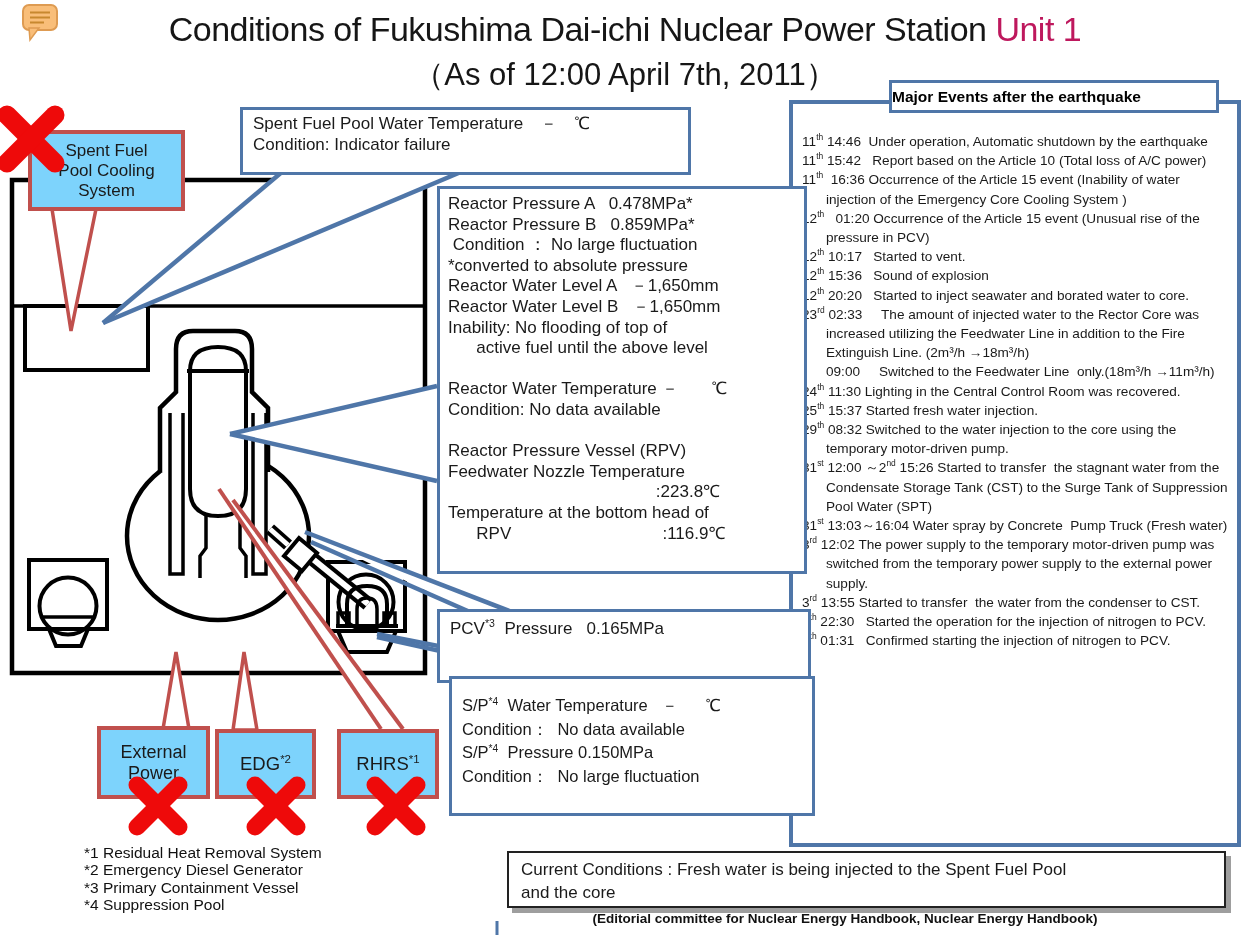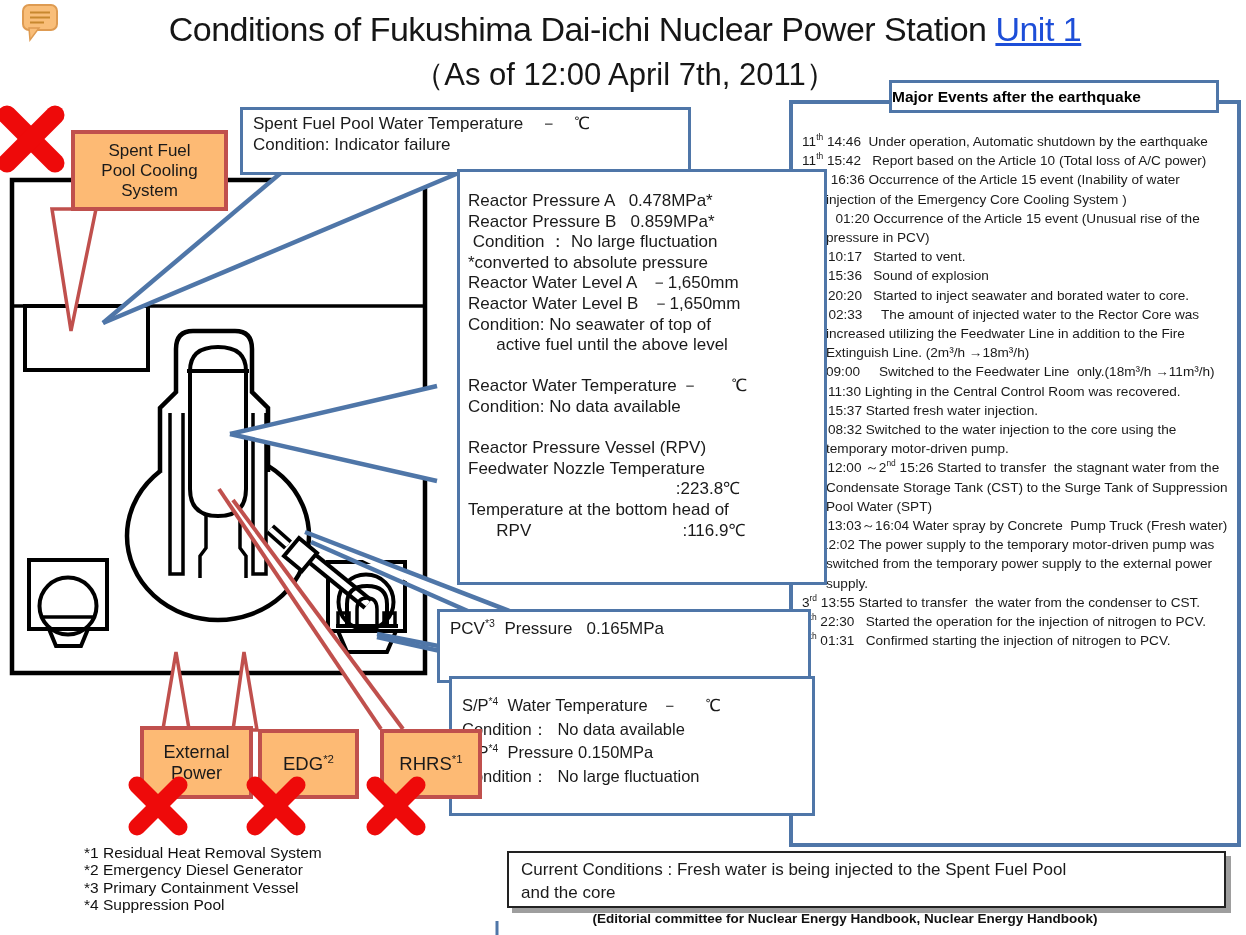--- a/index.html
+++ b/index.html
@@ -5,47 +5,47 @@
   html,body{margin:0;padding:0;}
   body{
     width:1246px;height:935px;position:relative;overflow:hidden;
     background:#ffffff;color:#111;
     font-family:"Liberation Sans", sans-serif;
   }
   .abs{position:absolute;}
   
   .title{left:30px;top:10px;width:1190px;text-align:center;
     font-size:34px;font-weight:400;color:#161616;letter-spacing:-0.5px;}
-  .title .red{color:#1d4ed8;text-decoration:underline;}
+  .title .red{color:#be185d;}
   .subtitle{left:30px;top:54px;width:1190px;text-align:center;
     font-size:31px;font-weight:400;color:#161616;}
   
   .bluebox{background:#fff;border:3px solid #4f76a8;z-index:3;}
   .bluebox .ln{white-space:pre;font-size:17px;line-height:20.6px;color:#1a1a1a;}
   .box-sfp{left:240px;top:107px;width:425px;height:54px;padding:4px 10px;}
-  .box-reactor{left:437px;top:169px;width:348px;height:372px;padding:19px 8px;margin-left:20px;}
+  .box-reactor{left:437px;top:186px;width:348px;height:372px;padding:5px 8px;}
   .box-pcv{left:437px;top:609px;width:348px;height:58px;padding:5px 10px;}
   .box-pcv .ln{line-height:24px;}
   .box-sp{left:449px;top:676px;width:340px;height:104px;padding:15px 10px;}
   .box-sp .ln{line-height:23.5px;font-size:16.5px;}
   sup{font-size:0.62em;line-height:0;}
   
   .events-panel{left:789px;top:100px;width:452px;height:747px;
     border:4px solid #4f76a8;background:#fff;box-sizing:border-box;z-index:2;}
   .events-title{left:889px;top:80px;width:330px;height:33px;background:#fff;
     border:3px solid #4f76a8;box-sizing:border-box;z-index:4;
     font-size:15.5px;font-weight:700;text-align:left;line-height:27px;color:#000;}
   .events-list{margin:0;padding:28px 6px 0 9px;list-style:none;}
   .events-list li{font-size:13.6px;line-height:19.2px;color:#1a1a1a;
     padding-left:24px;text-indent:-24px;white-space:pre-wrap;}
   .events-list li.indent{text-indent:0;padding-left:24px;}
   
-  .redbox{background:#fdba74;border:4px solid #c0504d;box-sizing:border-box;z-index:3;
+  .redbox{background:#7dd3fc;border:4px solid #c0504d;box-sizing:border-box;z-index:3;
     display:flex;flex-direction:column;align-items:center;justify-content:center;
-    text-align:center;color:#1a1a1a;margin-left:43px;}
+    text-align:center;color:#1a1a1a;}
   .box-sfc{left:28px;top:130px;width:157px;height:81px;font-size:17px;line-height:20px;}
   .box-ext{left:97px;top:726px;width:113px;height:73px;font-size:18px;line-height:21px;}
   .box-edg{left:215px;top:729px;width:101px;height:70px;font-size:18.5px;}
   .box-rhrs{left:337px;top:729px;width:102px;height:70px;font-size:18.5px;}
   
   .footnotes{left:84px;top:844px;font-size:15.5px;line-height:17.3px;color:#111;}
   .footnotes .ln{white-space:pre;}
   .current-box{left:507px;top:851px;width:719px;height:57px;background:#fff;
     border:2px solid #222;box-sizing:border-box;box-shadow:5px 5px 0 0 #9e9e9e;
     padding:5px 12px;font-size:17px;line-height:23px;white-space:pre-line;z-index:3;color:#1a1a1a;}
@@ -157,21 +157,21 @@
     <div class="ln">Condition: Indicator failure</div>
   </div>
 
 <div class="abs bluebox box-reactor">
     <div class="ln">Reactor Pressure A   0.478MPa*</div>
     <div class="ln">Reactor Pressure B   0.859MPa*</div>
     <div class="ln"> Condition ： No large fluctuation</div>
     <div class="ln">*converted to absolute pressure</div>
     <div class="ln">Reactor Water Level A   －1,650mm</div>
     <div class="ln">Reactor Water Level B   －1,650mm</div>
-    <div class="ln">Condition: No seawater of top of</div>
+    <div class="ln">Inability: No flooding of top of</div>
     <div class="ln">      active fuel until the above level</div>
     <div class="ln"> </div>
     <div class="ln">Reactor Water Temperature －       ℃</div>
     <div class="ln">Condition: No data available</div>
     <div class="ln"> </div>
     <div class="ln">Reactor Pressure Vessel (RPV)</div>
     <div class="ln">Feedwater Nozzle Temperature</div>
     <div class="ln">                                            :223.8℃</div>
     <div class="ln">Temperature at the bottom head of</div>
     <div class="ln">      RPV                                :116.9℃</div>

